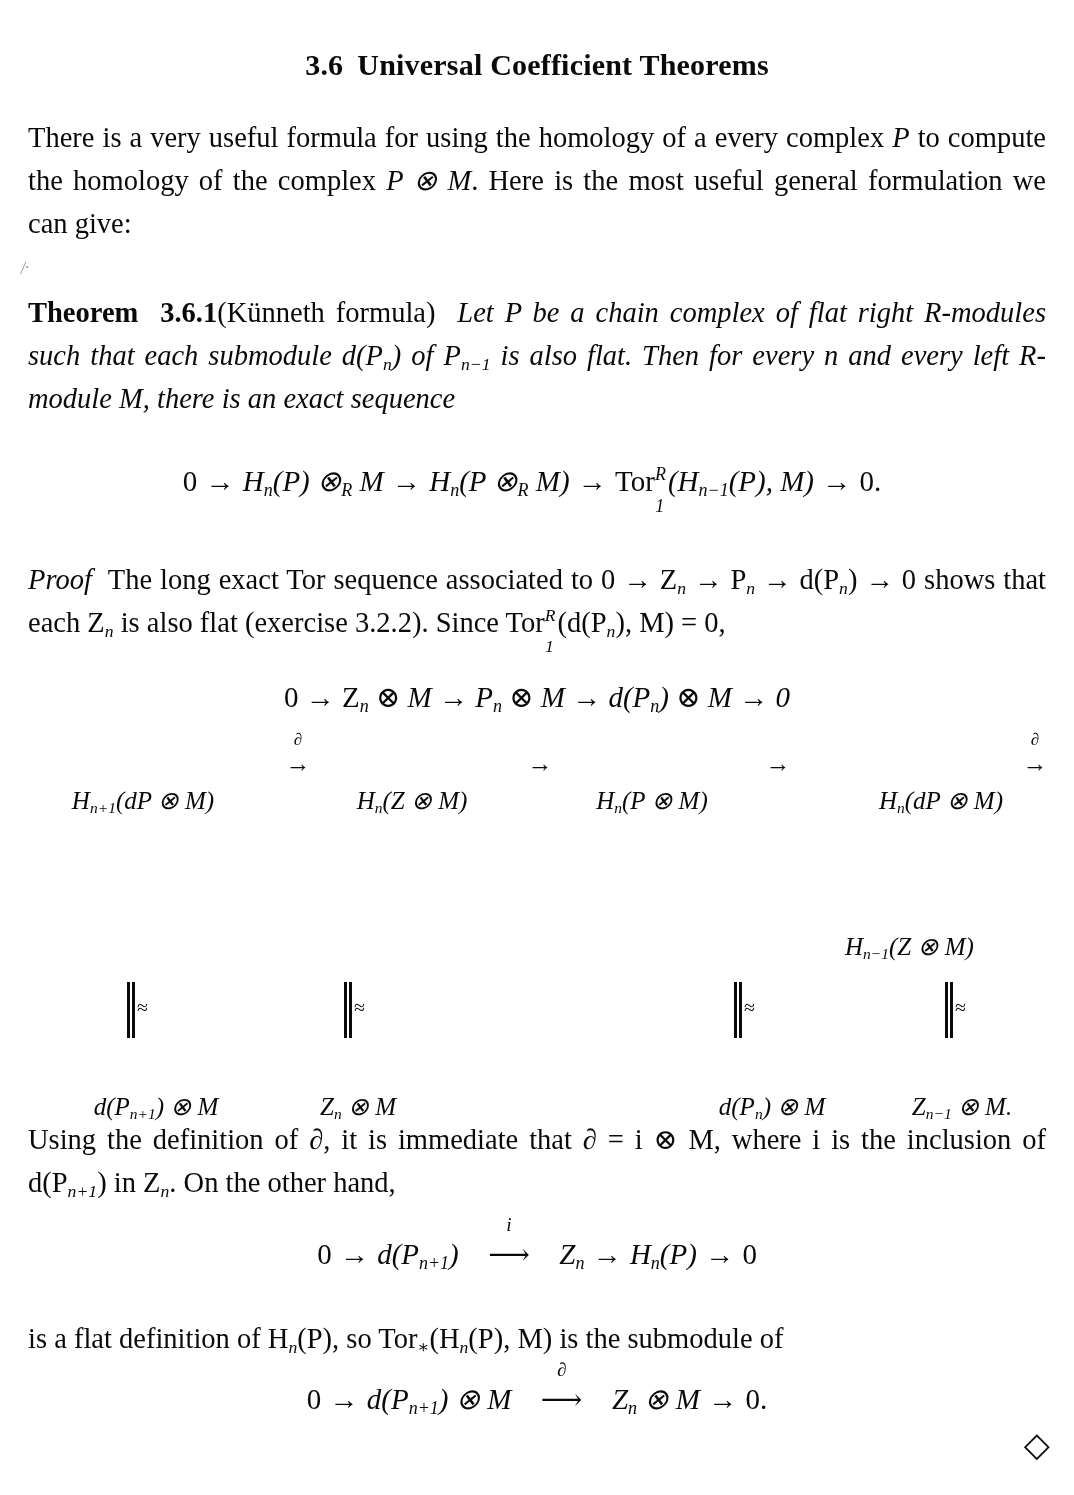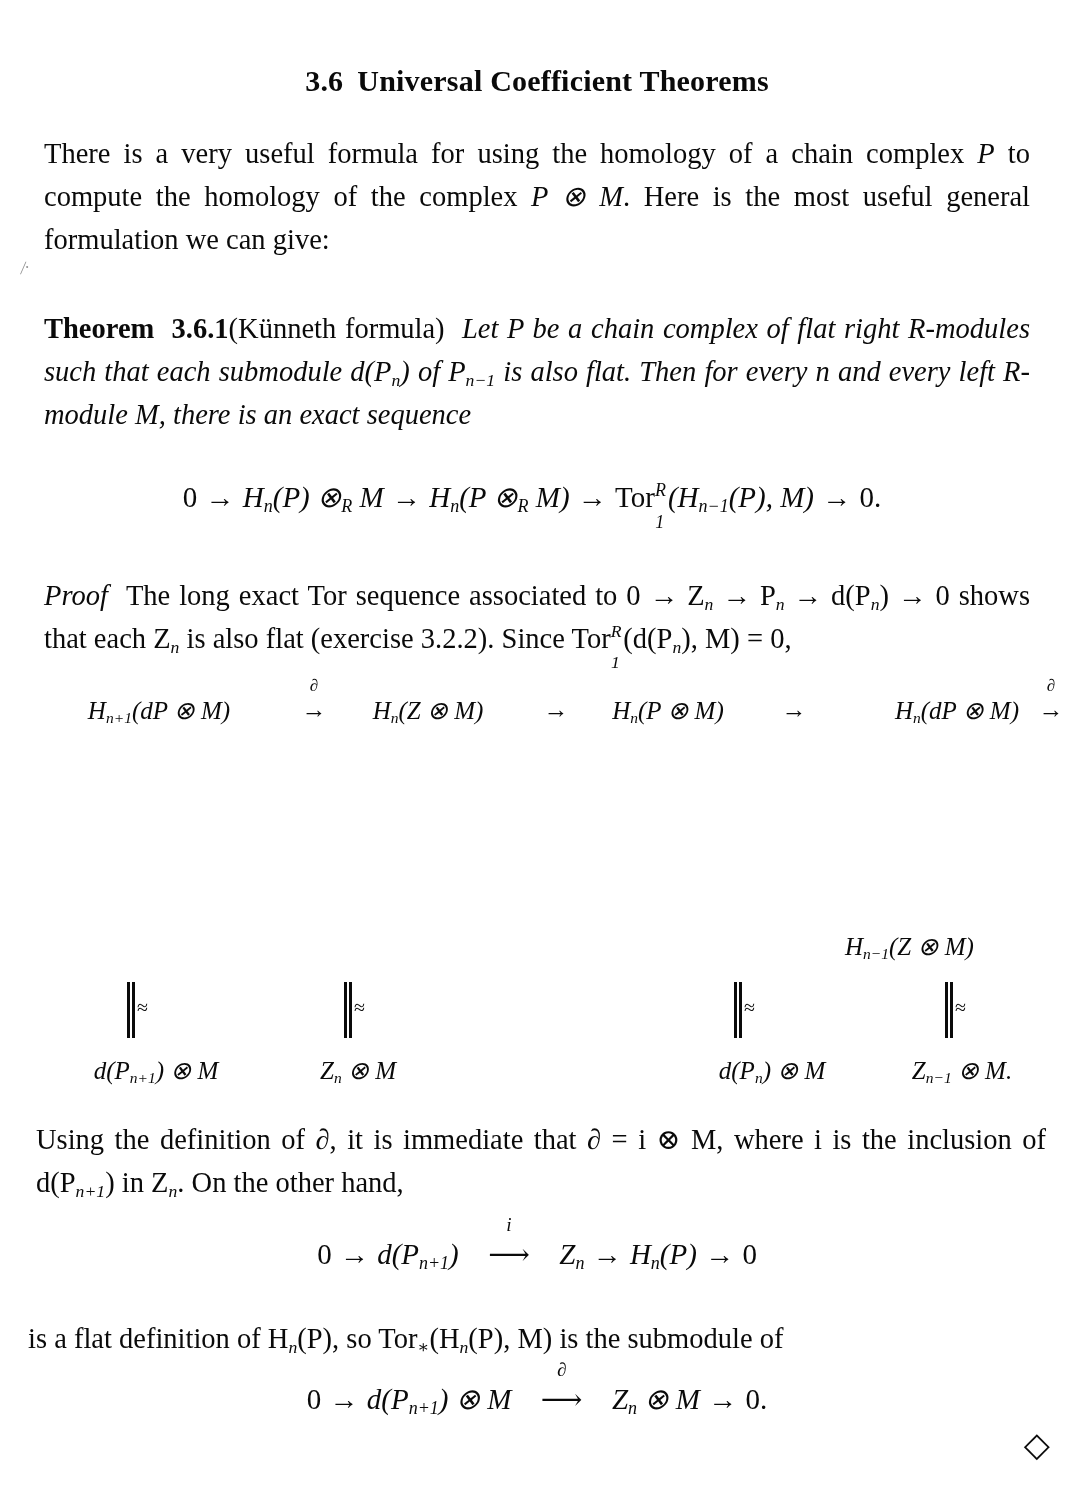--- a/index.html
+++ b/index.html
@@ -12,21 +12,21 @@
     height: 1495px;
     font-family: "Liberation Serif", "DejaVu Serif", serif;
     color: #0a0a0a;
     position: relative;
     overflow: hidden;
   }
   .page {
     position: relative;
     width: 1074px;
     height: 1116px;
-    padding: 16px;
+    padding: 0;
     box-sizing: border-box;
   }
 
   
   .section-title {
     text-align: center;
     font-weight: bold;
     font-size: 30px;
     letter-spacing: 0.2px;
     margin: 0;
@@ -126,20 +126,21 @@
     left: 0; right: 0;
     display: block;
     white-space: nowrap;
     font-style: italic;
     font-size: 25px;
   }
   .diag-cell {
     position: absolute;
     text-align: center;
     transform: translateX(-50%);
+    margin-top: 36px;
   }
   .diag-arrow {
     position: absolute;
     transform: translateX(-50%);
     font-style: normal;
     text-align: center;
   }
   .diag-arrow .lab {
     position: absolute;
     left: 0; right: 0;
@@ -192,38 +193,39 @@
 <body>
 
 <div class="page">
 
   <h1 class="section-title">
     <span class="num">3.6</span><span>Universal Coefficient Theorems</span>
   </h1>
 
   <div class="artifact" style="left:22px; top:258px;">⁄·</div>
 
-  <p class="para" id="intro-paragraph"><span>There is a very useful formula for using the homology of a chain complex </span><span class="mi">P</span><span> to compute the homology of the complex </span><span class="mi">P ⊗ M</span><span>. Here is the most useful general formulation we can give:</span></p>
+  <p class="para" id="intro-paragraph"><span>There is a very useful formula for using the homology of a every complex </span><span class="mi">P</span><span> to compute the homology of the complex </span><span class="mi">P ⊗ M</span><span>. Here is the most useful general formulation we can give:</span></p>
 
   <p class="para" style="margin-top:46px;"><span class="bd">Theorem</span>&nbsp;&nbsp;<span class="bd">3.6.1</span><span class="rm">(Künneth formula)</span>&nbsp;&nbsp;<span class="it">Let P be a chain complex of flat right R-modules such that each submodule d(P</span><sub class="it">n</sub><span class="it">) of P</span><sub class="it">n−1</sub><span class="it"> is also flat. Then for every n and every left R-module M, there is an exact sequence</span></p>
 
   <div class="display" style="margin-top:44px; padding-left:10px;">
     <span class="mn">0</span>
     <span class="op">→</span>
     <span class="mi">H</span><sub>n</sub><span class="mi">(P) ⊗</span><sub>R</sub><span class="mi"> M</span>
     <span class="op">→</span>
     <span class="mi">H</span><sub>n</sub><span class="mi">(P ⊗</span><sub>R</sub><span class="mi"> M)</span>
     <span class="op">→</span>
     <span class="tor"><span>Tor</span><span class="torscripts"><span class="up">R</span><span class="dn">1</span></span></span><span class="mi">(H</span><sub>n−1</sub><span class="mi">(P), M)</span>
     <span class="op">→</span>
     <span class="mn">0.</span>
   </div>
 
   <p class="para" style="margin-top:60px;"><span class="it">Proof</span>&nbsp;&nbsp;<span>The long exact Tor sequence associated to 0 → Z</span><sub class="it">n</sub><span> → P</span><sub class="it">n</sub><span> → d(P</span><sub class="it">n</sub><span>) → 0 shows that each Z</span><sub class="it">n</sub><span> is also flat (exercise 3.2.2). Since Tor</span><span class="torscripts"><span class="up">R</span><span class="dn">1</span></span><span>(d(P</span><sub class="it">n</sub><span>), M) = 0,</span></p>
 
+  <div class="display" style="margin-top:36px;"><span class="mn">0 → Z</span><sub>n</sub><span> ⊗ M → P</span><sub>n</sub><span> ⊗ M → d(P</span><sub>n</sub><span>) ⊗ M → 0</span></div>
 
 
   <div class="diagram" style="margin-top:36px;">
 
     <div class="diag-row" style="top:0;">
       <span class="diag-cell" style="left:143px;"><span class="mi">H</span><sub>n+1</sub><span class="mi">(dP ⊗ M)</span></span>
 
       <span class="diag-arrow" style="left:298px;"><span class="lab">∂</span><span>→</span></span>
 
       <span class="diag-cell" style="left:412px;"><span class="mi">H</span><sub>n</sub><span class="mi">(Z ⊗ M)</span></span>
@@ -270,21 +272,21 @@
   <div style="position:absolute; top:1056px; left:0; width:1074px; font-size:25px; font-style:italic;">
     <span class="diag-cell" style="left:156px; position:absolute;"><span class="mi">d(P</span><sub>n+1</sub><span class="mi">) ⊗ M</span></span>
 
     <span class="diag-cell" style="left:358px; position:absolute;"><span class="mi">Z</span><sub>n</sub><span class="mi"> ⊗ M</span></span>
 
     <span class="diag-cell" style="left:772px; position:absolute;"><span class="mi">d(P</span><sub>n</sub><span class="mi">) ⊗ M</span></span>
 
     <span class="diag-cell" style="left:962px; position:absolute;"><span class="mi">Z</span><sub>n−1</sub><span class="mi"> ⊗ M.</span></span>
   </div>
 
-  <p class="para" style="position:absolute; top:1118px; left:8px; right:0;"><span>Using the definition of ∂, it is immediate that ∂ = i ⊗ M, where i is the inclusion of d(P</span><sub class="it">n+1</sub><span>) in Z</span><sub class="it">n</sub><span>. On the other hand,</span></p>
+  <p class="para" style="position:absolute; top:1118px; left:0; right:0;"><span>Using the definition of ∂, it is immediate that ∂ = i ⊗ M, where i is the inclusion of d(P</span><sub class="it">n+1</sub><span>) in Z</span><sub class="it">n</sub><span>. On the other hand,</span></p>
 
   <div class="display" style="position:absolute; top:1237px; left:0; right:0;">
     <span class="mn">0</span>
     <span class="op">→</span>
     <span class="mi">d(P</span><sub>n+1</sub><span class="mi">)</span>
     <span class="arrowlab" style="width:86px;"><span class="lab">i</span><span class="shaft">⟶</span></span>
     <span class="mi">Z</span><sub>n</sub>
     <span class="op">→</span>
     <span class="mi">H</span><sub>n</sub><span class="mi">(P)</span>
     <span class="op">→</span>

